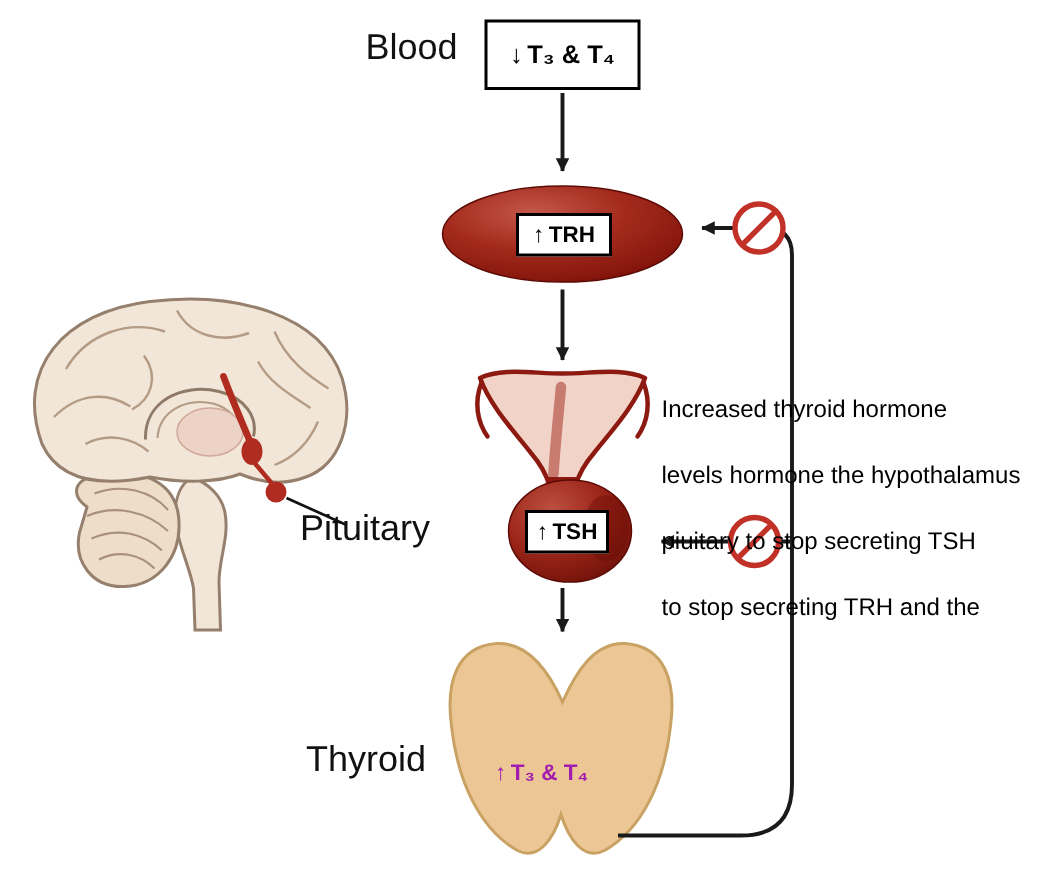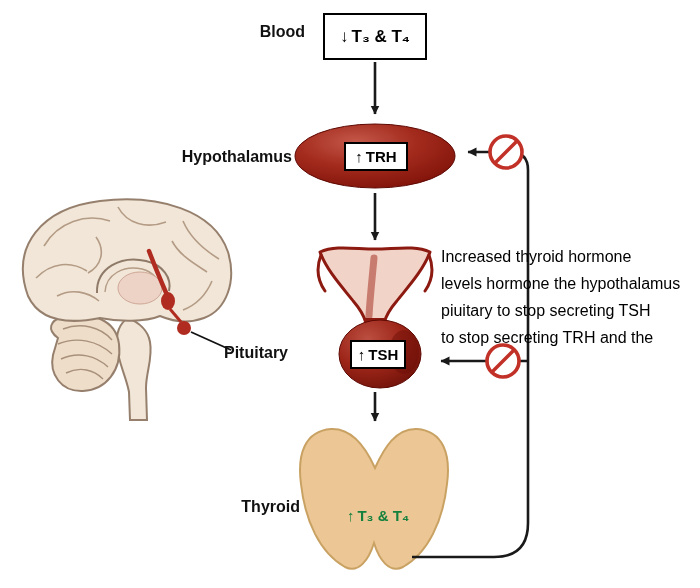--- a/index.html
+++ b/index.html
@@ -3,32 +3,32 @@
 <meta charset="utf-8">
 <title>Diagram</title>
 <style>
   html,body{margin:0;padding:0;background:#fff;}
   .canvas{
     position:relative;width:700px;height:588px;background:#fff;overflow:hidden;
     font-family:"Liberation Sans", sans-serif;color:#111;
   }
   .layer{position:absolute;left:0;top:0;}
   .label{
-    position:absolute;font-weight:700;font-size:16px;color:#111;line-height:21px;
+    position:absolute;font-weight:400;font-size:24px;color:#111;line-height:21px;
   }
   .hormone-box{
     position:absolute;background:#fff;border:2px solid #000;box-sizing:border-box;
     display:flex;align-items:center;justify-content:center;font-weight:700;color:#000;
   }
   .hb-arrow{margin-right:3px;font-weight:700;}
   .plain-hormone{
-    position:absolute;font-weight:700;color:#15803d;text-align:center;
+    position:absolute;font-weight:700;color:#a21caf;
   }
   .annotation{position:absolute;font-size:16px;line-height:27px;color:#000;}
-  .annotation div{white-space:nowrap;}
+  .annotation div{white-space:nowrap;margin-top:17px;}
 </style>
 </head>
 <body>
 
 <div class="canvas">
 
   <svg class="layer" width="700" height="588" viewBox="0 0 700 588">
     <defs>
       <radialGradient id="gradHypo" cx="38%" cy="28%" r="95%">
         <stop offset="0%" stop-color="#c4584a"></stop>
@@ -106,25 +106,24 @@
       <line x1="495" y1="163" x2="517" y2="141" stroke="#c23127" stroke-width="3.6"></line>
     </g>
     <g>
       <circle cx="503" cy="361" r="16" fill="#ffffff" stroke="#c23127" stroke-width="3.6"></circle>
       <line x1="492" y1="372" x2="514" y2="350" stroke="#c23127" stroke-width="3.6"></line>
     </g>
   </svg>
 
   <div class="label" style="left:220px;top:21px;width:85px;text-align:right;">Blood</div>
 
-  <div class="label" style="left:118px;top:146px;width:174px;text-align:right;">Hypothalamus</div>
 
-  <div class="label" style="left:200px;top:342px;width:112px;text-align:center;">Pituitary</div>
+  <div class="label" style="left:200px;top:342px;width:112px;text-align:left;">Pituitary</div>
 
-  <div class="label" style="left:188px;top:496px;width:112px;text-align:right;">Thyroid</div>
+  <div class="label" style="left:188px;top:496px;width:112px;text-align:center;">Thyroid</div>
 
   <div class="hormone-box" style="left:323px;top:13px;width:104px;height:47px;font-size:17px;">
     <span class="hb-arrow">↓</span>
     <span>T₃ &amp; T₄</span>
   </div>
 
   <div class="hormone-box" style="left:344px;top:142px;width:64px;height:29px;font-size:15px;">
     <span class="hb-arrow">↑</span>
     <span>TRH</span>
   </div>

